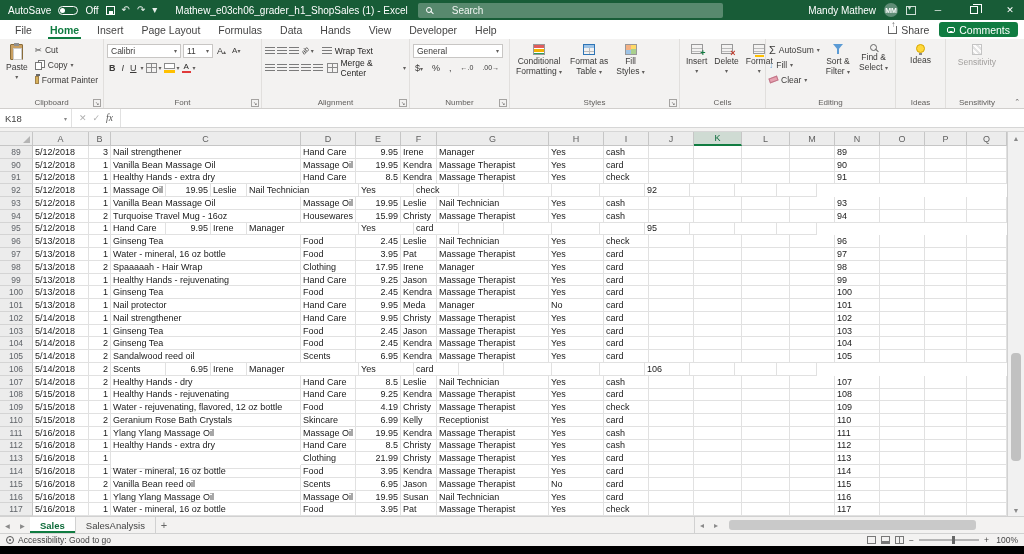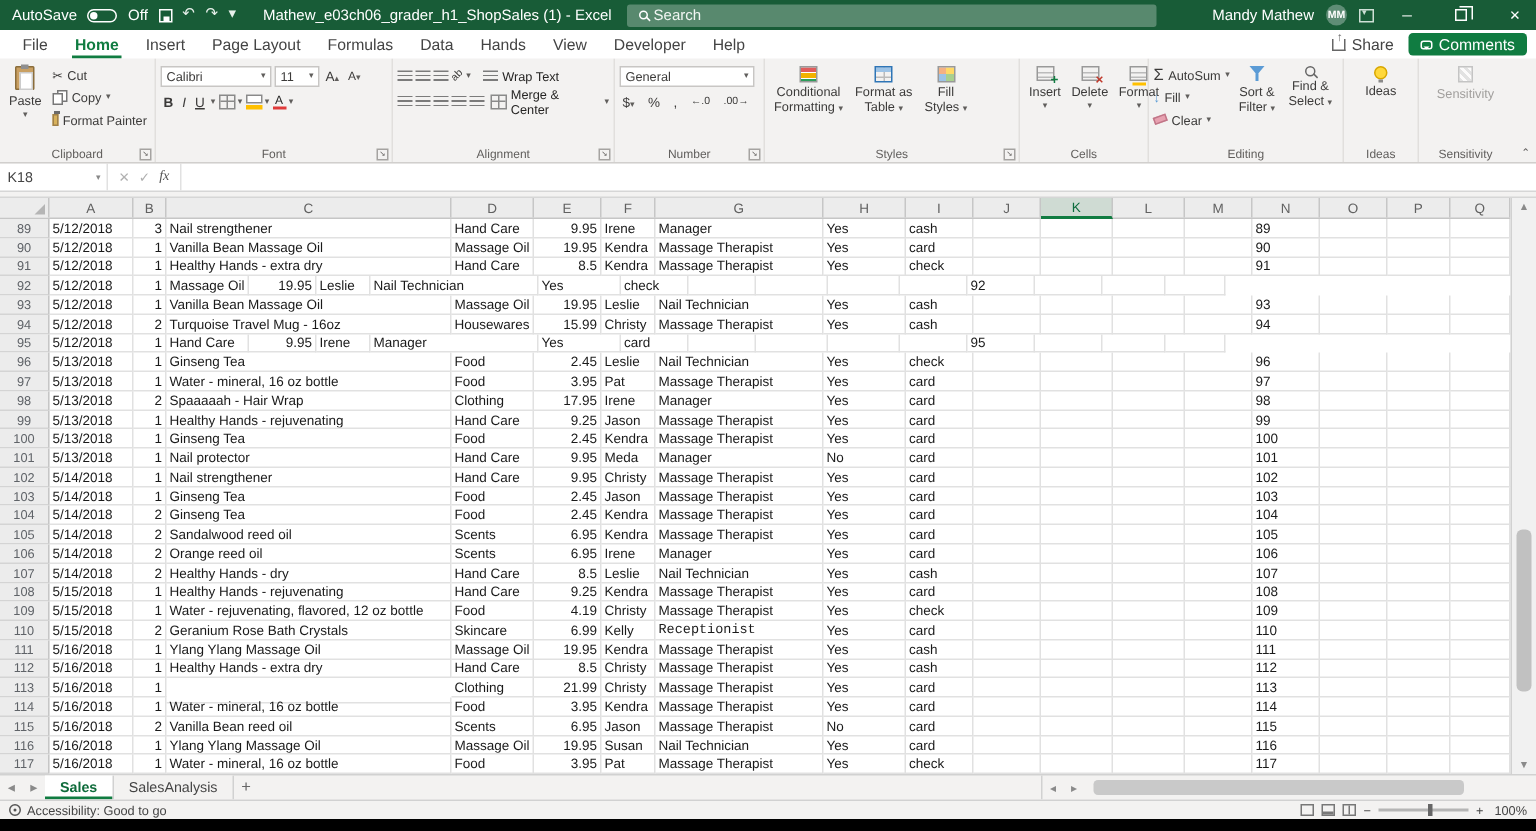--- a/index.html
+++ b/index.html
@@ -9,21 +9,21 @@
 
   
   .titlebar{height:20px;background:#185c37;color:#fff;display:flex;align-items:center;padding:0 0 0 8px;font-size:10px;flex:0 0 auto}
   .qat{display:flex;align-items:center;gap:7px}
   .toggle{width:20px;height:9px;border:1px solid #fff;border-radius:5px;position:relative;display:inline-block}
   .toggle::before{content:'';position:absolute;left:1px;top:1px;width:5px;height:5px;border-radius:50%;background:#fff}
   .floppy{width:9px;height:9px;border:1px solid #fff;position:relative;display:inline-block}
   .floppy::after{content:'';position:absolute;left:2px;bottom:0;width:4px;height:3px;background:#fff}
   .tb-glyph{color:#e8f0eb;font-size:10px;line-height:1}
   .tb-title{margin:0 10px 0 18px;white-space:nowrap;color:#fff}
-  .searchpill{width:353px;height:15px;background:rgba(255,255,255,.28);border-radius:2px;display:flex;align-items:center;gap:4px;padding:0 8px;color:#f2f6f3}
+  .searchpill{width:305px;height:15px;background:rgba(255,255,255,.28);border-radius:2px;display:flex;align-items:center;gap:20px;padding:0 8px;color:#f2f6f3}
   .lens{width:6px;height:6px;border:1px solid #fff;border-radius:50%;position:relative;display:inline-block}
   .lens::after{content:'';position:absolute;width:4px;height:1px;background:#fff;transform:rotate(45deg);right:-3px;bottom:-1px}
   .tb-right{margin-left:auto;display:flex;align-items:center;gap:8px;height:100%}
   .avatar{width:14px;height:14px;border-radius:50%;background:#5f8d76;color:#fff;font-size:7px;display:flex;align-items:center;justify-content:center;font-weight:bold}
   .ribopt{width:10px;height:9px;border:1px solid #cfe0d6;position:relative}
   .ribopt::after{content:'▾';position:absolute;left:1px;top:-3px;font-size:6px;color:#cfe0d6}
   .wbtn{width:28px;height:20px;display:flex;align-items:center;justify-content:center;color:#fff;font-size:9px}
   .restore{width:8px;height:8px;border:1px solid #fff;position:relative}
   .restore::before{content:'';position:absolute;top:-3px;left:2px;width:8px;height:8px;border:1px solid #fff;border-bottom:none;border-left:none}
 
@@ -769,21 +769,20 @@
             <div class="cell" style="width: 45px;"></div>
             <div class="cell" style="width: 45px;">105</div>
             <div class="cell" style="width: 45px;"></div>
             <div class="cell" style="width: 42px;"></div>
             <div class="cell" style="width: 40px;"></div>
           </div>
           <div class="grow">
             <div class="rownum">106</div>
             <div class="cell" style="width: 56px;">5/14/2018</div>
             <div class="cell num" style="width: 22px;">2</div>
-            <div class="cell" style="width: 190px;">Orange reed oil</div>
             <div class="cell" style="width: 55px;">Scents</div>
             <div class="cell num" style="width: 45px;">6.95</div>
             <div class="cell" style="width: 36px;">Irene</div>
             <div class="cell" style="width: 112px;">Manager</div>
             <div class="cell" style="width: 55px;">Yes</div>
             <div class="cell" style="width: 45px;">card</div>
             <div class="cell" style="width: 45px;"></div>
             <div class="cell" style="width: 48px;"></div>
             <div class="cell" style="width: 48px;"></div>
             <div class="cell" style="width: 45px;"></div>
@@ -853,21 +852,21 @@
             <div class="cell" style="width: 40px;"></div>
           </div>
           <div class="grow">
             <div class="rownum">110</div>
             <div class="cell" style="width: 56px;">5/15/2018</div>
             <div class="cell num" style="width: 22px;">2</div>
             <div class="cell" style="width: 190px;">Geranium Rose Bath Crystals</div>
             <div class="cell" style="width: 55px;">Skincare</div>
             <div class="cell num" style="width: 45px;">6.99</div>
             <div class="cell" style="width: 36px;">Kelly</div>
-            <div class="cell" style="width: 112px; font-family: Liberation Mono, monospace;">Receptionist</div>
+            <div class="cell" style="width: 112px;">Receptionist</div>
             <div class="cell" style="width: 55px;">Yes</div>
             <div class="cell" style="width: 45px;">card</div>
             <div class="cell" style="width: 45px;"></div>
             <div class="cell" style="width: 48px;"></div>
             <div class="cell" style="width: 48px;"></div>
             <div class="cell" style="width: 45px;"></div>
             <div class="cell" style="width: 45px;">110</div>
             <div class="cell" style="width: 45px;"></div>
             <div class="cell" style="width: 42px;"></div>
             <div class="cell" style="width: 40px;"></div>

